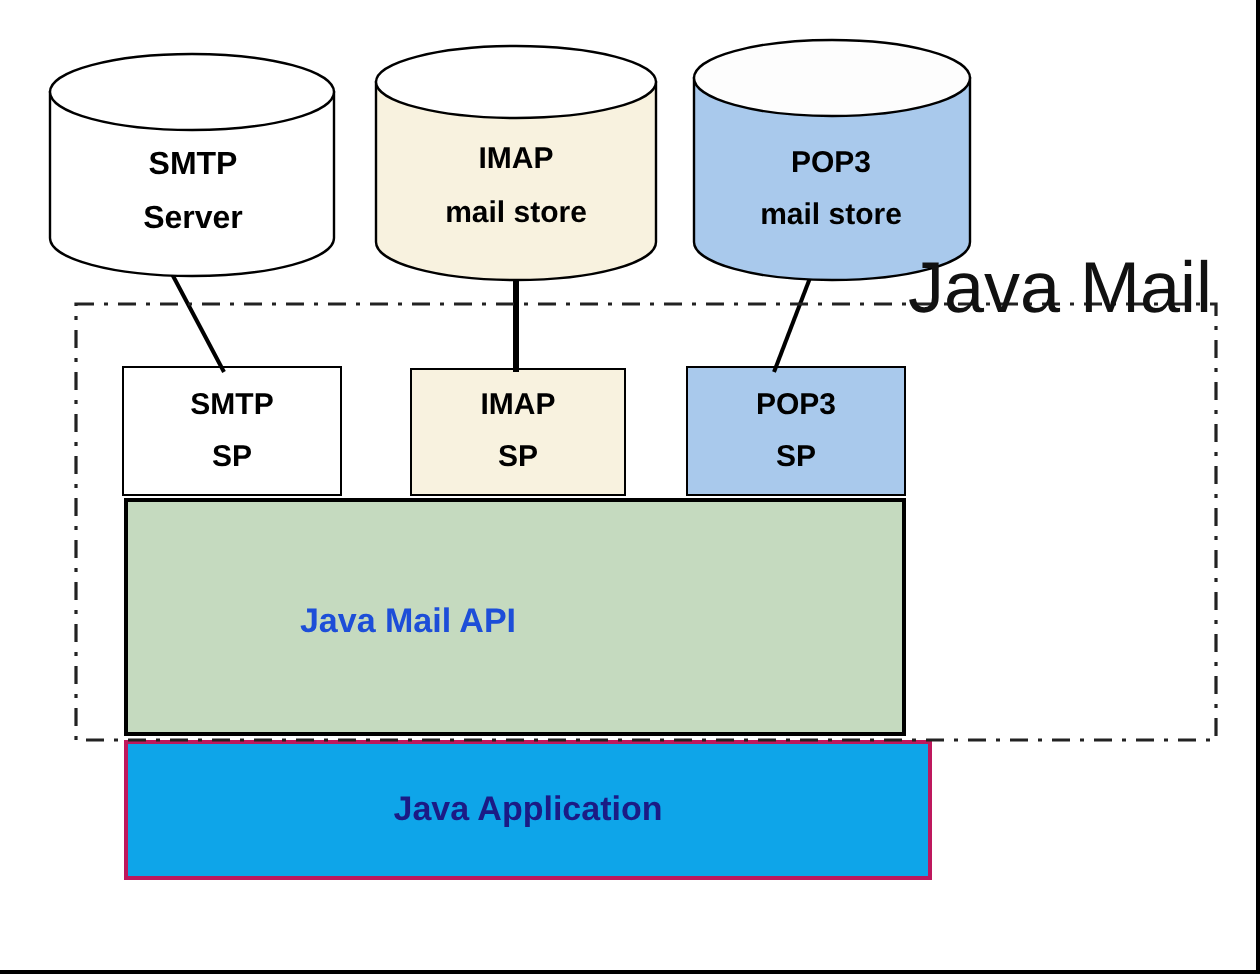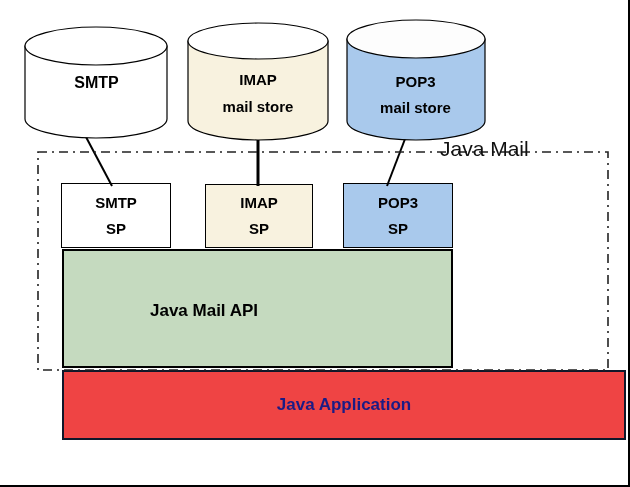--- a/index.html
+++ b/index.html
@@ -25,43 +25,43 @@
   .sp{font-size:15px;line-height:26px;border:1px solid #000;background:#fff;}
   .sp-smtp{left:61px;top:183px;width:110px;height:65px;background:#ffffff;}
   .sp-imap{left:205px;top:184px;width:108px;height:64px;background:#f8f2df;}
   .sp-pop3{left:343px;top:183px;width:110px;height:65px;background:#a9c9ec;}
   .api{
     left:62px;top:249px;width:391px;height:119px;
     background:#c5dabf;border:2px solid #000;
   }
   .api-label{
     position:absolute;left:0;top:50px;width:280px;text-align:center;
-    font-size:17px;font-weight:bold;color:#000000;
+    font-size:17px;font-weight:bold;color:#1d4ed8;
   }
   .jaf{
     left:453px;top:247px;width:120px;height:121px;
     background:#c5dabf;border:2px solid #000;
     font-size:17px;color:#332a38;letter-spacing:1px;
   }
   .app{
-    left:62px;top:370px;width:564px;height:70px;
-    background:#ef4444;border:2px solid #0f172a;
+    left:62px;top:370px;width:404px;height:70px;
+    background:#0ea5e9;border:2px solid #be185d;
     font-size:17px;color:#1b1b85;
   }
   .cyl-label{
     position:absolute;z-index:6;text-align:center;
     font-weight:bold;color:#000;pointer-events:none;
   }
   .lbl-smtp{left:26px;top:69px;width:141px;font-size:16px;line-height:27px;}
   .lbl-imap{left:188px;top:66px;width:140px;font-size:15px;line-height:27px;}
   .lbl-pop3{left:346px;top:69px;width:139px;font-size:15px;line-height:26px;}
   .jm-title{
     position:absolute;z-index:6;
     left:440px;top:123px;width:180px;
-    text-align:left;font-size:21px;font-weight:normal;color:#111;margin-top:14px;
+    text-align:center;font-size:36px;font-weight:normal;color:#111;
   }
 </style>
 </head>
 <body>
 
 <div class="canvas">
 
   <svg class="overlay" viewBox="0 0 630 487">
 
     <line x1="86" y1="137" x2="112" y2="186" stroke="#000" stroke-width="2"></line>
@@ -83,20 +83,21 @@
       <ellipse cx="416" cy="39" rx="69" ry="19" fill="#fdfdfd" stroke="#000" stroke-width="1.2"></ellipse>
     </g>
 
     <rect x="38" y="152" width="570" height="218" fill="none" stroke="#222" stroke-width="1.6" stroke-dasharray="9 5 2 5"></rect>
   </svg>
 
   <div class="jm-title">Java Mail</div>
 
   <div class="cyl-label lbl-smtp">
     <div>SMTP</div>
+    <div>Server</div>
   </div>
   <div class="cyl-label lbl-imap">
     <div>IMAP</div>
     <div>mail store</div>
   </div>
   <div class="cyl-label lbl-pop3">
     <div>POP3</div>
     <div>mail store</div>
   </div>
 

